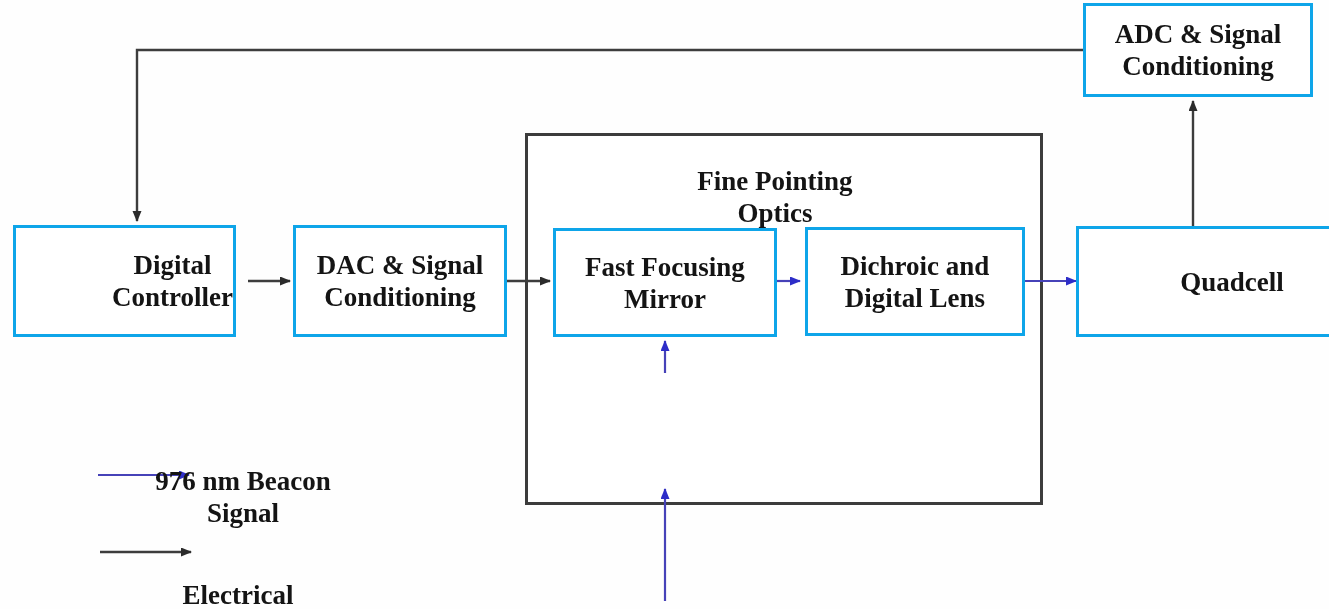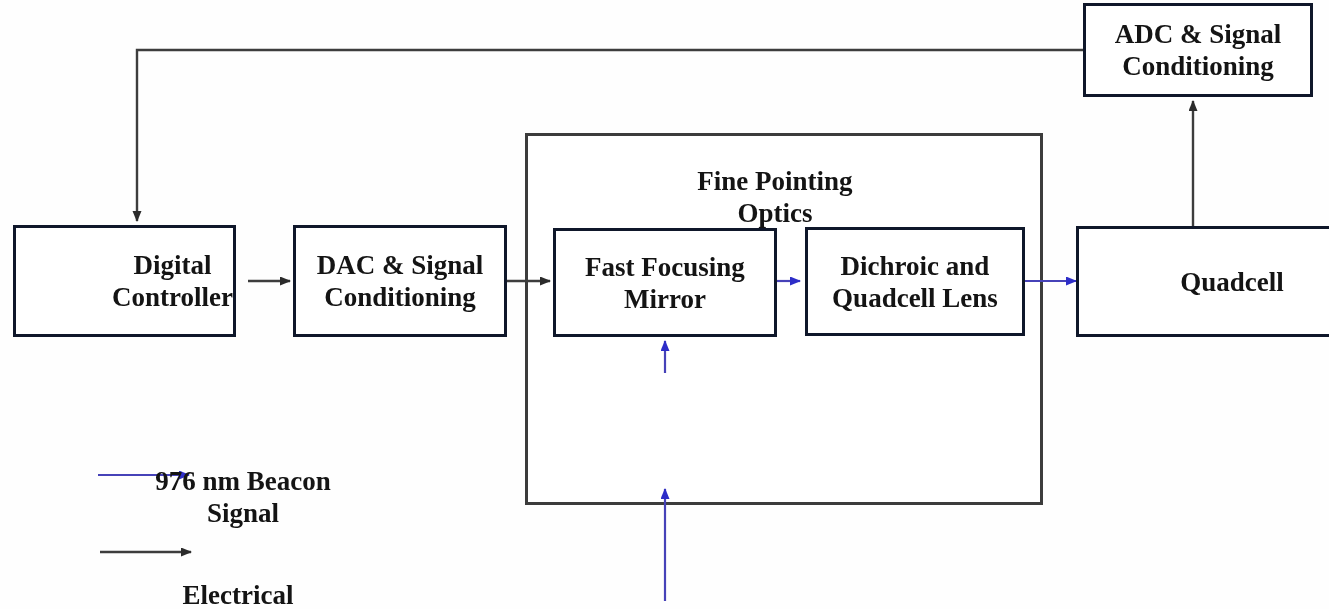--- a/index.html
+++ b/index.html
@@ -8,21 +8,21 @@
     width: 1329px;
     height: 609px;
     background: #fefefe;
     font-family: "Liberation Serif", "DejaVu Serif", serif;
     overflow: hidden;
   }
   .box {
     position: absolute;
     box-sizing: border-box;
     background: #ffffff;
-    border: 3px solid #0f172a;
+    border: 3px solid #0ea5e9;
     display: flex;
     align-items: center;
     justify-content: center;
     text-align: center;
   }
   .container-box {
     position: absolute;
     box-sizing: border-box;
     background: #ffffff;
     border: 3px solid #3c3c3c;
@@ -94,21 +94,21 @@
 Conditioning</span>
   </div>
 
   <div class="box" style="left:553px; top:228px; width:224px; height:109px;">
     <span class="label">Fast Focusing
 Mirror</span>
   </div>
 
   <div class="box" style="left:805px; top:227px; width:220px; height:109px;">
     <span class="label">Dichroic and
-Quadcell Lens</span>
+Digital Lens</span>
   </div>
 
 
   <div class="box" style="left:1076px; top:226px; width:264px; height:111px;padding-left:48px;">
     <span class="label">Quadcell</span>
   </div>
 
   <div class="box" style="left:1083px; top:3px; width:230px; height:94px;">
     <span class="label">ADC &amp; Signal
 Conditioning</span>

